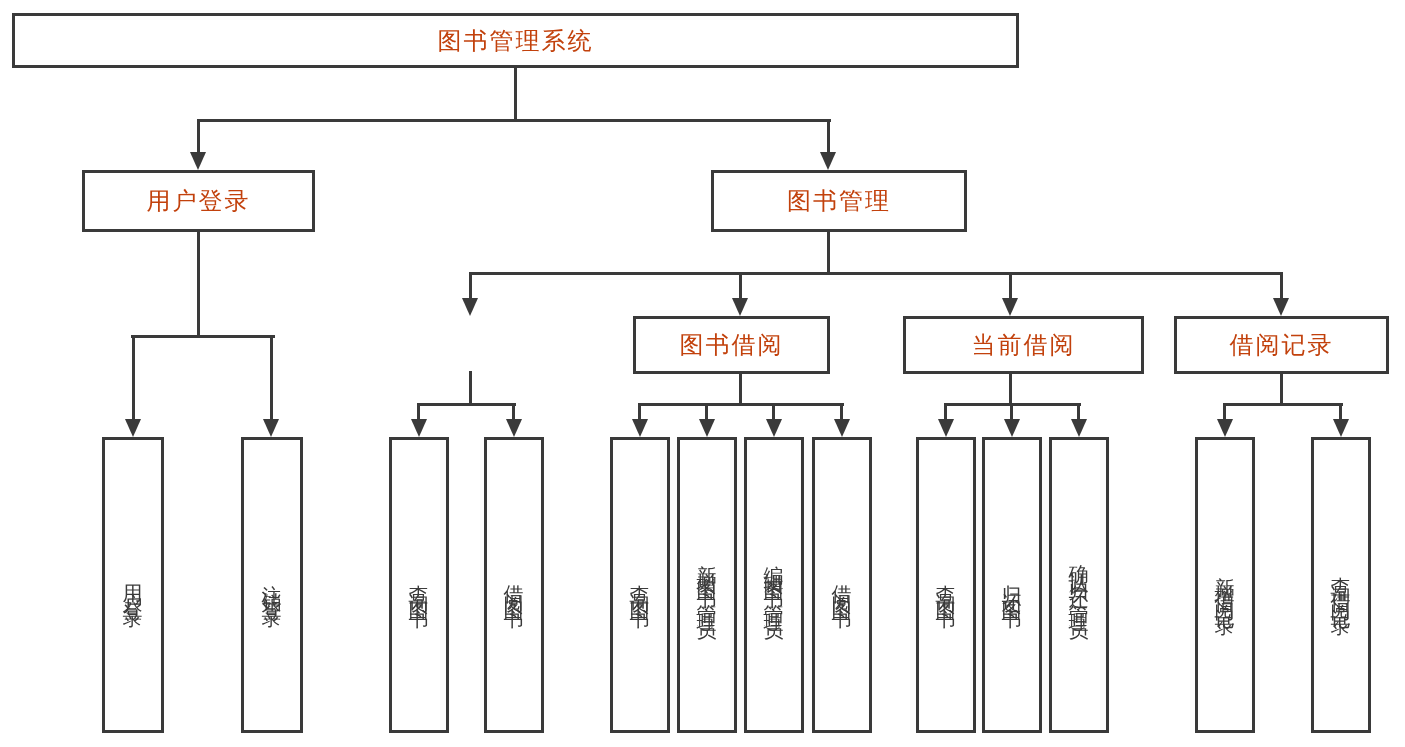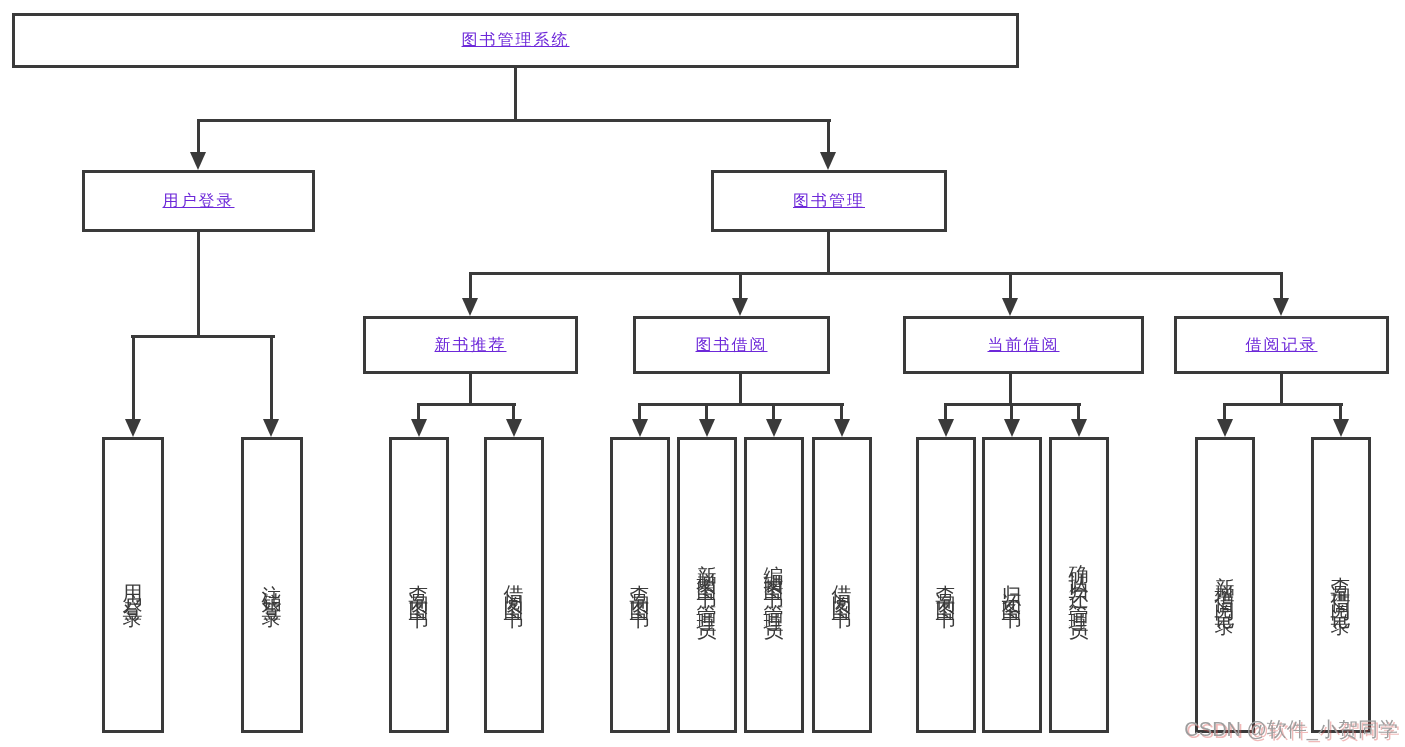--- a/index.html
+++ b/index.html
@@ -8,21 +8,21 @@
     background:#ffffff;
     font-family:"Liberation Sans", sans-serif;
     color:#3a3a3a;
   }
   .box {
     position:absolute; box-sizing:border-box;
     background:#ffffff; border:3px solid #3a3a3a;
     display:flex; align-items:center; justify-content:center;
     z-index:2;
   }
-  .hlabel { font-size:16px; letter-spacing:2px; color:#6d28d9; white-space:nowrap;text-decoration:underline; }
+  .hlabel { font-size:24px; letter-spacing:2px; color:#c2410c; white-space:nowrap; }
   .vlabel {
     writing-mode:vertical-rl; text-orientation:mixed;
     font-size:20px; letter-spacing:8px; line-height:1.1;
     color:#3a3a3a; white-space:nowrap;
   }
   .c { position:absolute; background:#3a3a3a; z-index:1; }
   .a {
     position:absolute; width:0; height:0; z-index:1;
     border-left:8px solid transparent; border-right:8px solid transparent;
     border-top:18px solid #3a3a3a;
@@ -98,27 +98,24 @@
   <div class="a" style="left:1217px;top:419px"></div>
   <div class="a" style="left:1333px;top:419px"></div>
 
   <div class="box" style="left:12px;top:13px;width:1007px;height:55px">
     <span class="hlabel">图书管理系统</span>
   </div>
 
   <div class="box" style="left:82px;top:170px;width:233px;height:62px">
     <span class="hlabel">用户登录</span>
   </div>
-  <div class="box" style="left:711px;top:170px;width:236px;height:62px">
+  <div class="box" style="left:711px;top:170px;width:256px;height:62px">
     <span class="hlabel">图书管理</span>
   </div>
 
-  <div class="box" style="left:363px;top:316px;width:215px;height:58px">
-    <span class="hlabel">新书推荐</span>
-  </div>
   <div class="box" style="left:633px;top:316px;width:197px;height:58px">
     <span class="hlabel">图书借阅</span>
   </div>
   <div class="box" style="left:903px;top:316px;width:241px;height:58px">
     <span class="hlabel">当前借阅</span>
   </div>
   <div class="box" style="left:1174px;top:316px;width:215px;height:58px">
     <span class="hlabel">借阅记录</span>
   </div>
 
@@ -159,15 +156,14 @@
     <span class="vlabel">确认归还（管理员）</span>
   </div>
 
   <div class="box" style="left:1195px;top:437px;width:60px;height:296px">
     <span class="vlabel">新增借阅记录</span>
   </div>
   <div class="box" style="left:1311px;top:437px;width:60px;height:296px">
     <span class="vlabel">查询借阅记录</span>
   </div>
 
-  <div class="watermark">CSDN @软件_小贺同学</div>
 
 </div>
 
 </body></html>

